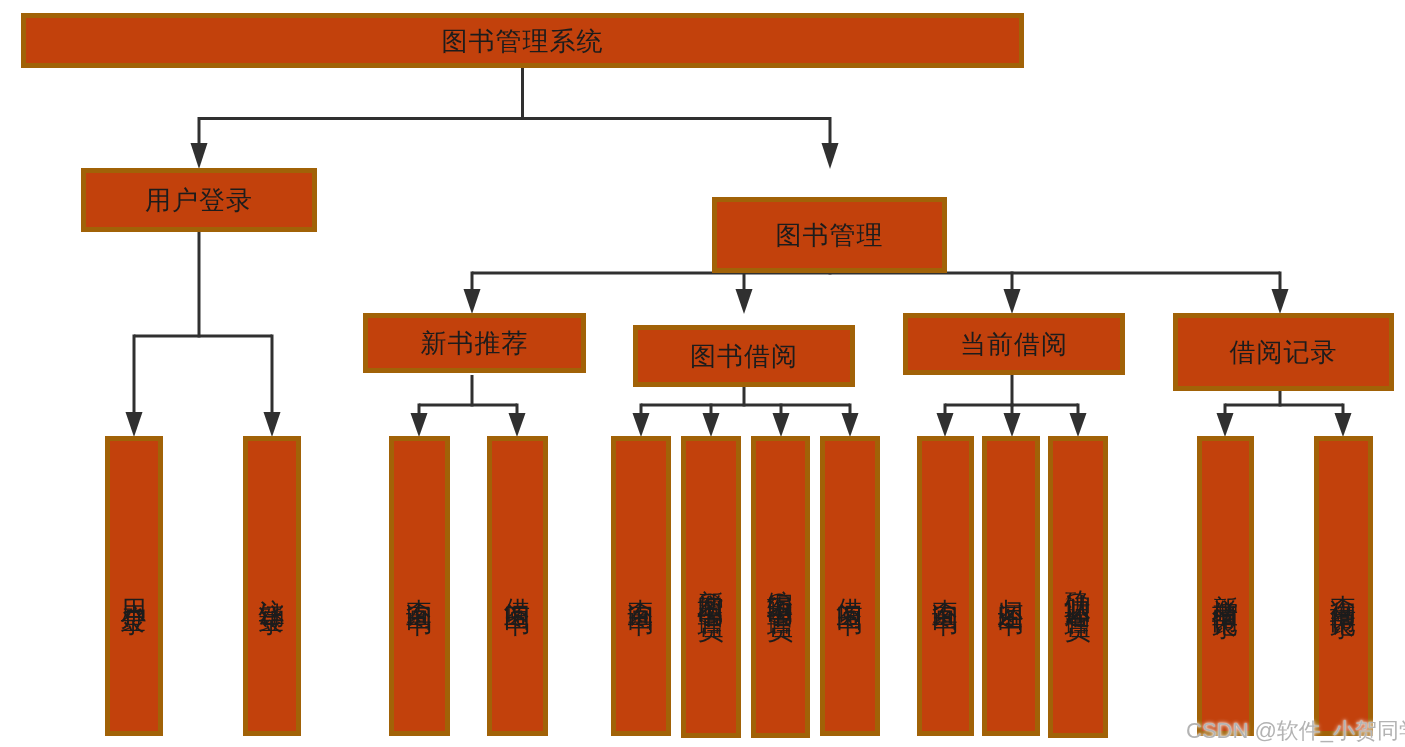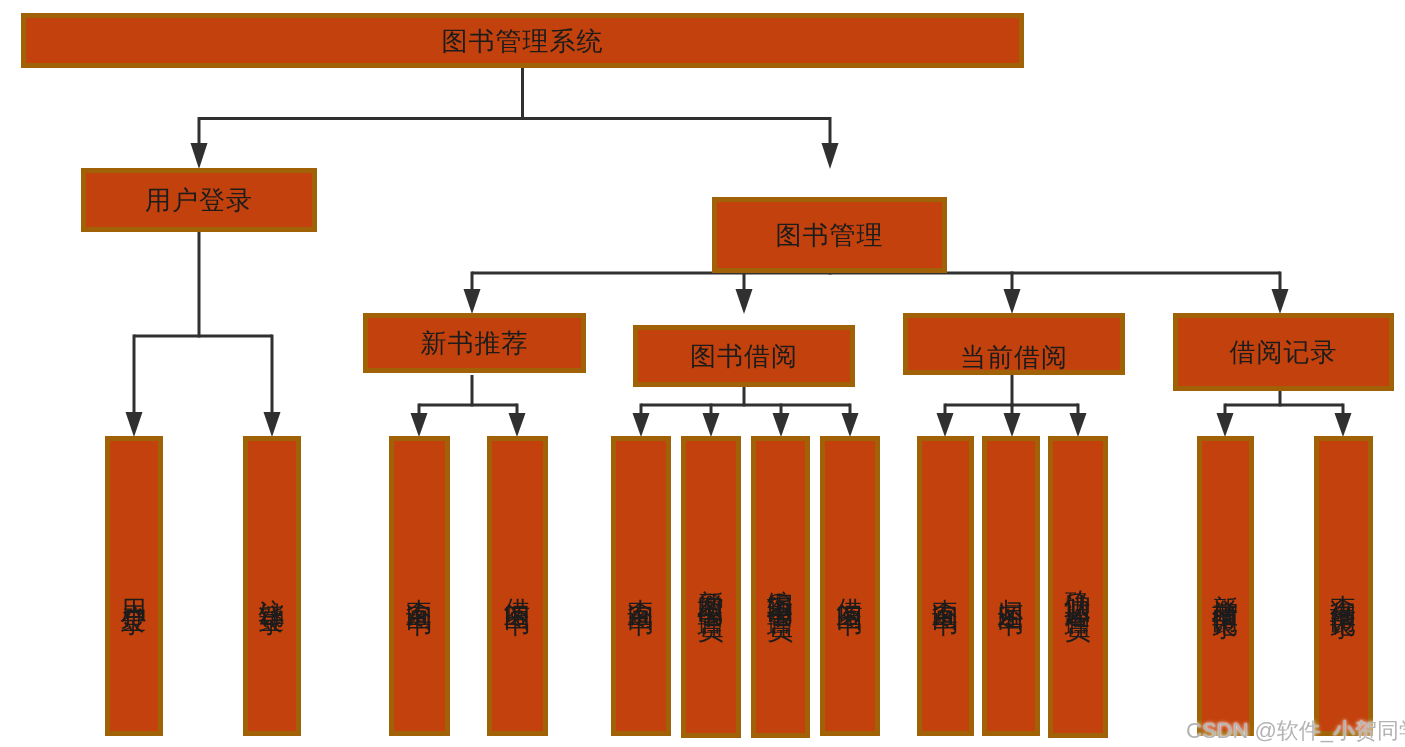--- a/index.html
+++ b/index.html
@@ -136,21 +136,21 @@
   <div class="box" style="left:712px; top:176px; width:235px; height:76px;margin-top:21px;">
     <span class="hlabel">图书管理</span>
   </div>
 
   <div class="box" style="left:363px; top:313px; width:223px; height:60px;">
     <span class="hlabel">新书推荐</span>
   </div>
   <div class="box" style="left:633px; top:313px; width:222px; height:62px;margin-top:12px;">
     <span class="hlabel">图书借阅</span>
   </div>
-  <div class="box" style="left:903px; top:313px; width:222px; height:62px;align-items:flex-end;">
+  <div class="box" style="left:903px; top:313px; width:222px; height:62px;">
     <span class="hlabel">当前借阅</span>
   </div>
   <div class="box" style="left:1173px; top:313px; width:221px; height:78px;">
     <span class="hlabel">借阅记录</span>
   </div>
 
   <div class="box leaf" style="left:105px; top:436px; width:58px; height:300px;">
     <span class="vlabel">用户登录</span>
   </div>
   <div class="box leaf" style="left:243px; top:436px; width:58px; height:300px;">

